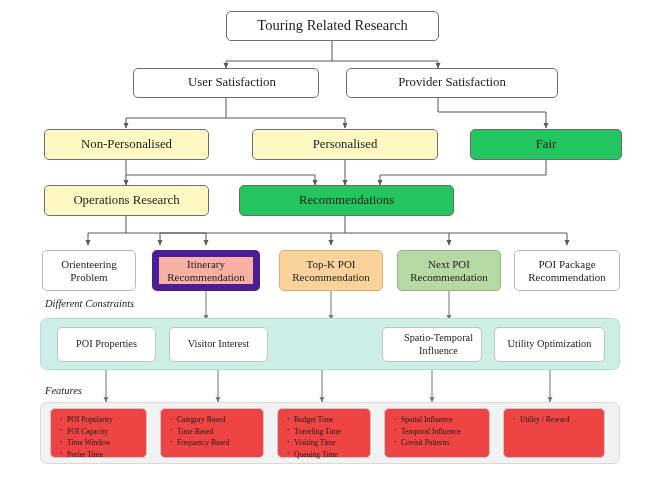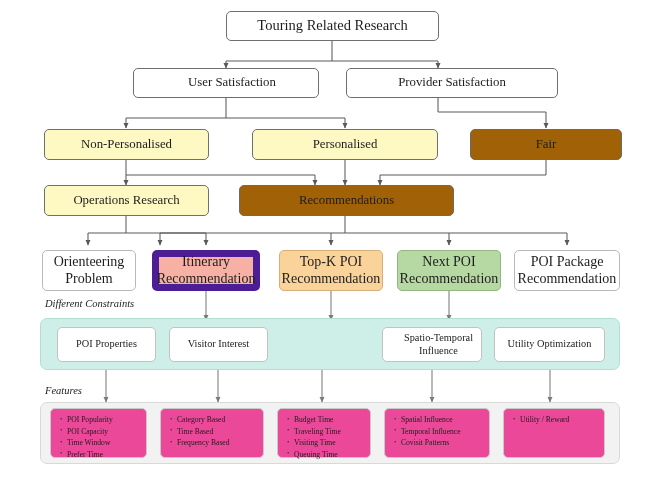--- a/index.html
+++ b/index.html
@@ -43,27 +43,27 @@
     border: 1.2px solid #6f6f6f;
     background: #ffffff;
     font-size: 12.8px;
   }
   .node-l3 {
     border: 1.2px solid #6f6f6f;
     background: #fef9c3;
     font-size: 12.8px;
   }
   .node-gray {
-    background: #a16207;
+    background: #22c55e;
     border: 1.4px solid #6a6a6a;
   }
   .node-leaf {
     border: 1px solid #b9b9b9;
     background: #ffffff;
-    font-size: 14px;
+    font-size: 11px;
     border-radius: 5px;
   }
   .leaf-pink   { background: #f7b1a4; border: 7px solid #4c1d95; }
   .leaf-orange { background: #fad39a; border: 1px solid #d6ae79; }
   .leaf-green  { background: #b6d9a4; border: 1px solid #92b681; }
   .band {
     position: absolute;
     box-sizing: border-box;
     border-radius: 7px;
     z-index: 1;
@@ -95,21 +95,21 @@
     border: 1px solid #c2c2c2;
     border-radius: 5px;
     font-size: 10.3px;
     line-height: 1.2;
     color: #1d1d1d;
     z-index: 3;
   }
   .feature-box {
     position: absolute;
     box-sizing: border-box;
-    background: #ec4899;
+    background: #ef4444;
     border: 1px solid #c9c9c9;
     border-radius: 5px;
     z-index: 3;
     padding: 5px 4px 4px 7px;
   }
   .feature-box ul {
     margin: 0;
     padding: 0 0 0 9px;
     list-style: none;
   }

